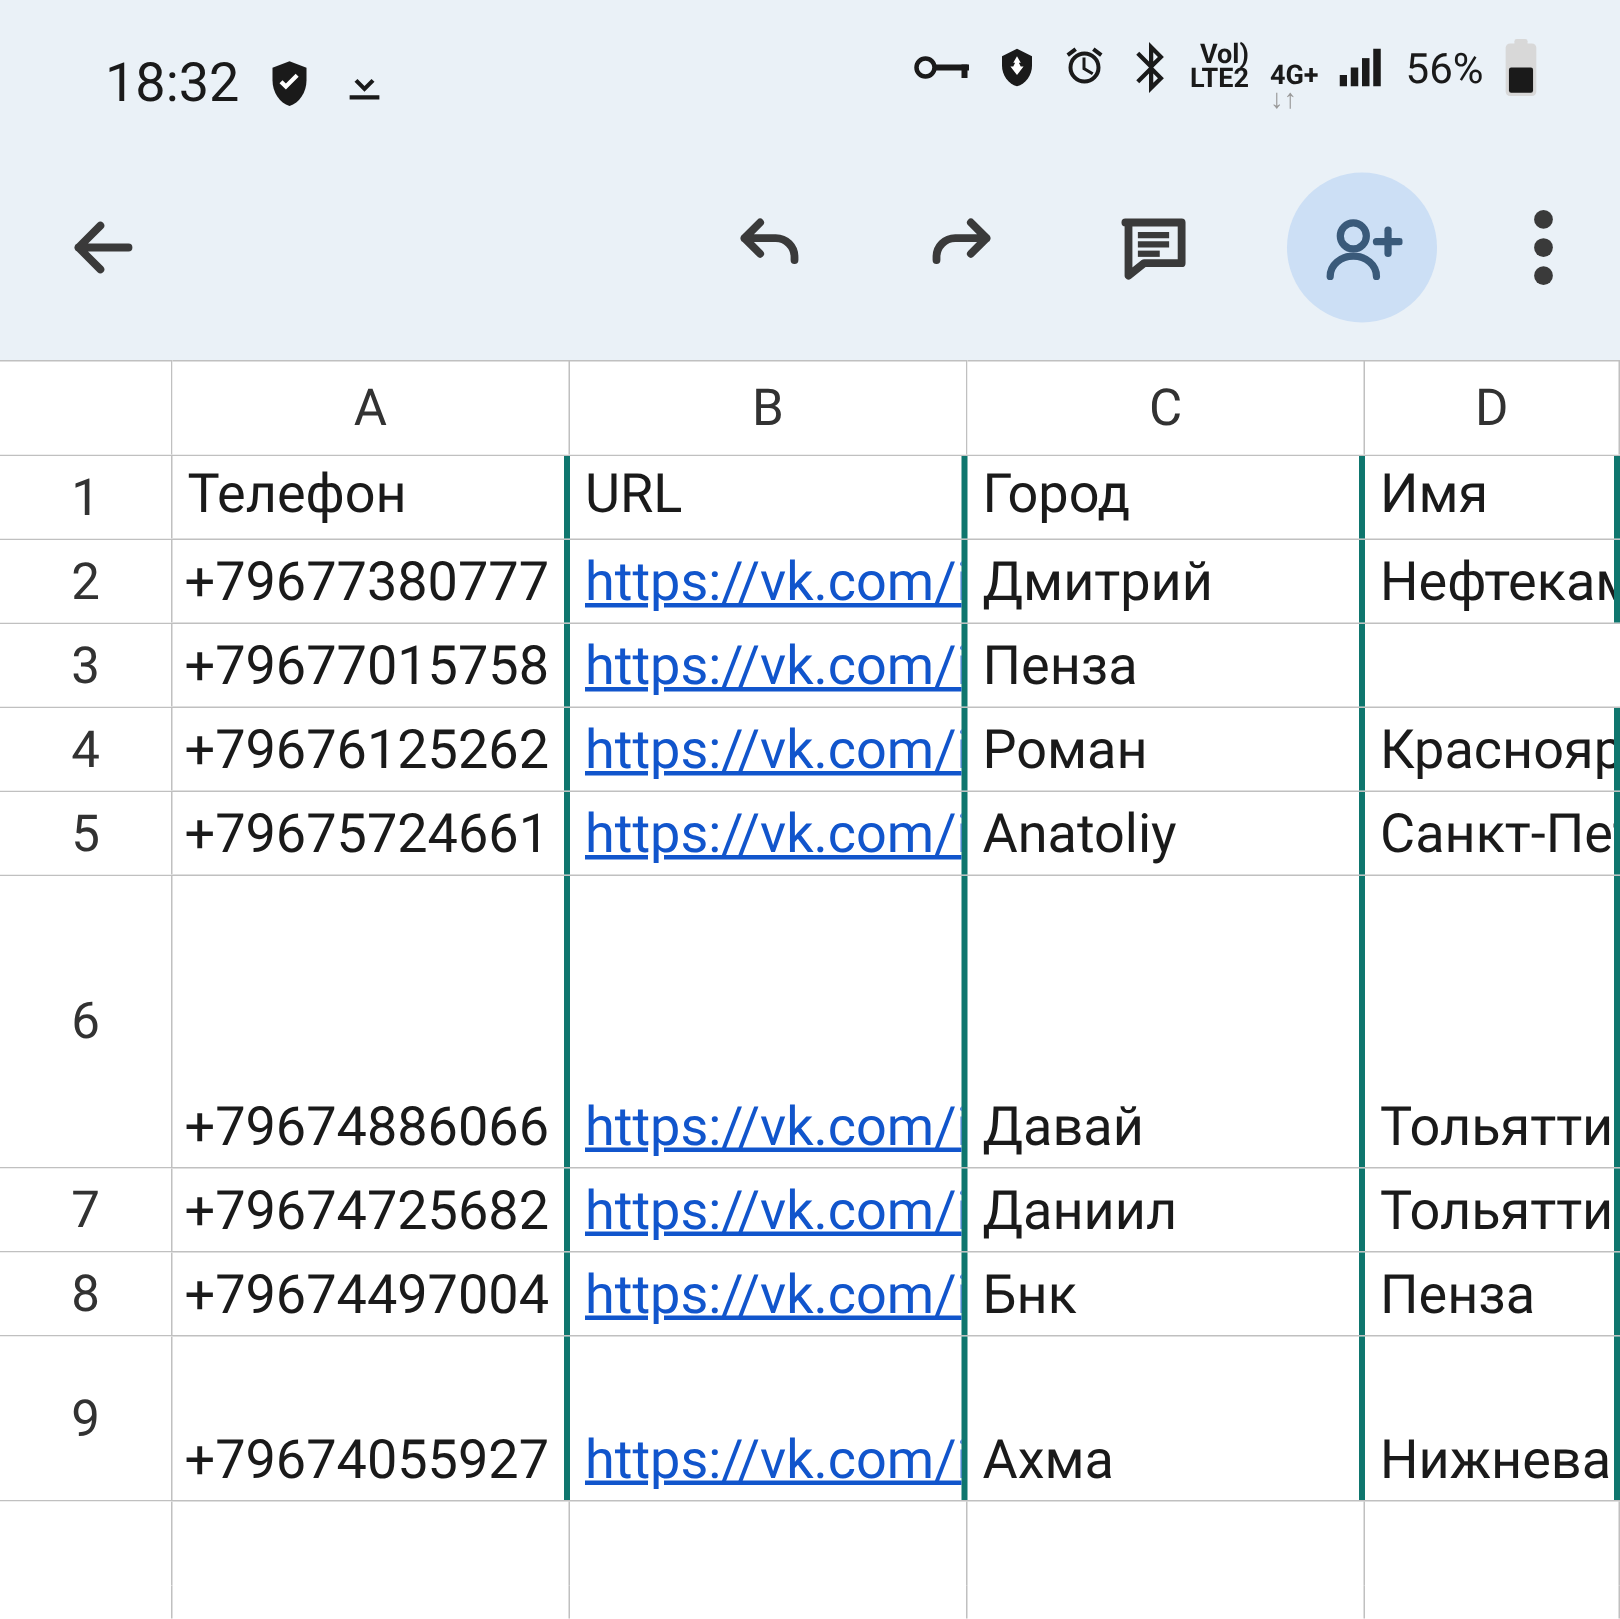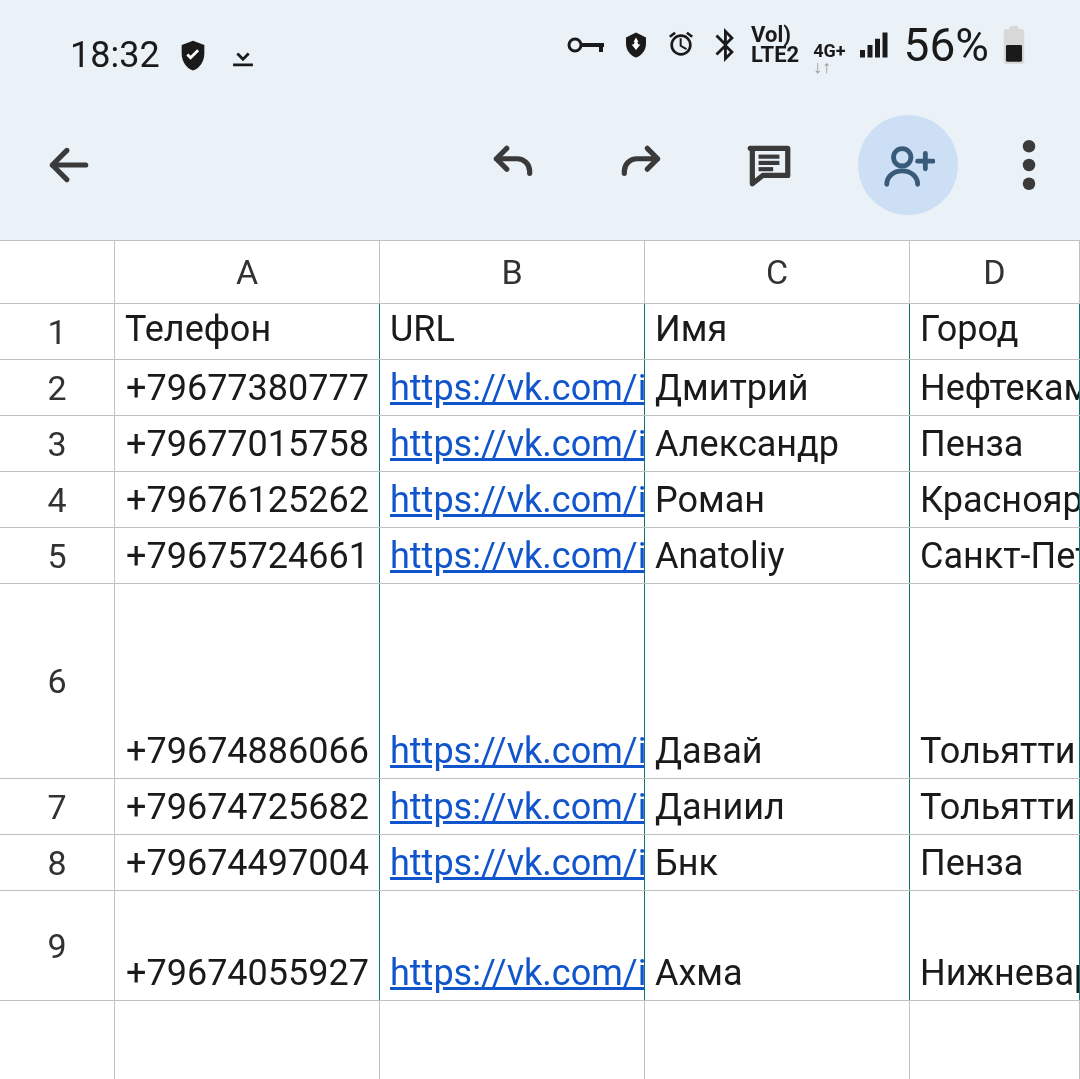--- a/index.html
+++ b/index.html
@@ -75,21 +75,21 @@
     .row-num {
       border-right: 1px solid #c0c0c0;
       display: flex;
       align-items: center;
       justify-content: center;
       font-size: 34px;
       color: #323232;
       background: #fff;
     }
     .cell {
-      border-right: 1px solid #0f766e;
+      border-right: 4px solid #0f766e;
       padding: 6px 10px;
       font-size: 36px;
       color: #1a1a1a;
       display: flex;
       align-items: flex-end;
       overflow: hidden;
       white-space: nowrap;
     }
     .cell.phone { justify-content: flex-end; padding-right: 10px; }
     .cell.link { color: #1155cc; text-decoration: underline; }
@@ -145,35 +145,35 @@
     <span class="status-icon">
       <svg width="32" height="32" viewBox="0 0 24 24">
           <path fill="#1a1a1a" d="M12 4a8 8 0 100 16 8 8 0 000-16zm0 14a6 6 0 110-12 6 6 0 010 12zM7 2L3 5l1.2 1.6L8.2 3.6 7 2zm10 0l-1.2 1.6 4 3L21 5l-4-3zM12.5 7H11v6l4.7 2.8.8-1.3-4-2.4V7z"></path>
         </svg>
     </span>
     <span class="status-icon">
       <svg width="26" height="34" viewBox="0 0 16 24">
           <path fill="#1a1a1a" d="M8 0v9.2L3.4 4.6 2 6l6 6-6 6 1.4 1.4L8 14.8V24l7-7-5-5 5-5-7-7zm2 4.8L12.2 7 10 9.2V4.8zm0 14.4v-4.4L12.2 17 10 19.2z"></path>
         </svg>
     </span>
-    <span style="font-size:22px;font-weight:700;line-height:0.9;text-align:left;">
+    <span style="font-size:18px;font-weight:700;line-height:0.9;text-align:right;">
       <span>Vol)</span><br><span>LTE2</span>
     </span>
     <span style="font-size:18px;font-weight:700;line-height:0.9;text-align:left;margin-top:28px;">
       <span>4G+</span><br><span style="color:#999;">↓↑</span>
     </span>
     <span class="status-icon">
       <svg width="30" height="26" viewBox="0 0 24 20">
           <rect x="0" y="14" width="4" height="6" fill="#1a1a1a"></rect>
           <rect x="6" y="10" width="4" height="10" fill="#1a1a1a"></rect>
           <rect x="12" y="5" width="4" height="15" fill="#1a1a1a"></rect>
           <rect x="18" y="0" width="4" height="20" fill="#1a1a1a"></rect>
         </svg>
     </span>
-    <span style="font-size:46px;">56%</span>
+    <span style="font-size:28px;">56%</span>
     <span class="status-icon">
       <svg width="22" height="38" viewBox="0 0 14 26">
           <rect x="0" y="2" width="14" height="24" rx="2" fill="#d8d8d8"></rect>
           <rect x="4" y="0" width="6" height="3" rx="1" fill="#d8d8d8"></rect>
           <rect x="1.5" y="13" width="11" height="11.5" rx="1" fill="#1a1a1a"></rect>
         </svg>
     </span>
   </div>
 </div>
 
@@ -228,35 +228,34 @@
     <div class="col-header">A</div>
     <div class="col-header">B</div>
     <div class="col-header">C</div>
     <div class="col-header">D</div>
   </div>
 
   <div class="row" data-rownum="1">
     <div class="row-num">1</div>
     <div class="cell">Телефон</div>
     <div class="cell">URL</div>
+    <div class="cell">Город</div>
     <div class="cell">Имя</div>
-    <div class="cell">Город</div>
   </div>
   <div class="row" data-rownum="2">
     <div class="row-num">2</div>
     <div class="cell phone">+79677380777</div>
     <div class="cell link">https://vk.com/id</div>
     <div class="cell">Дмитрий</div>
     <div class="cell">Нефтекам</div>
   </div>
   <div class="row" data-rownum="3">
     <div class="row-num">3</div>
     <div class="cell phone">+79677015758</div>
     <div class="cell link">https://vk.com/id</div>
-    <div class="cell">Александр</div>
     <div class="cell">Пенза</div>
   </div>
   <div class="row" data-rownum="4">
     <div class="row-num">4</div>
     <div class="cell phone">+79676125262</div>
     <div class="cell link">https://vk.com/id</div>
     <div class="cell">Роман</div>
     <div class="cell">Краснояр</div>
   </div>
   <div class="row" data-rownum="5">

